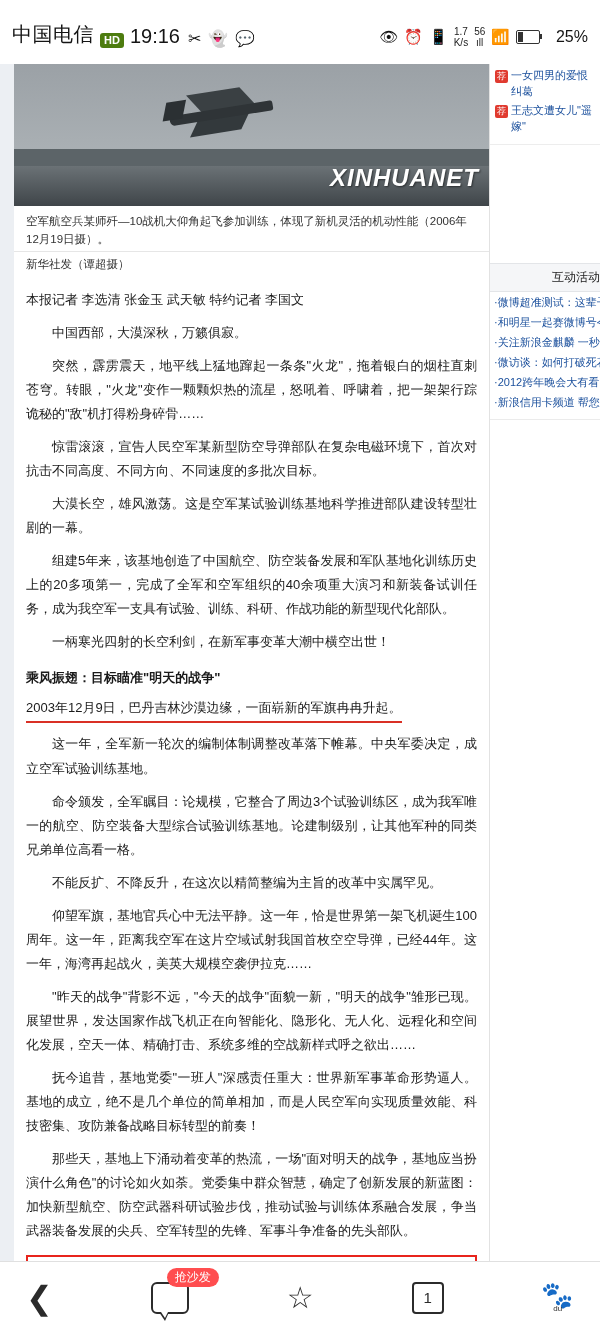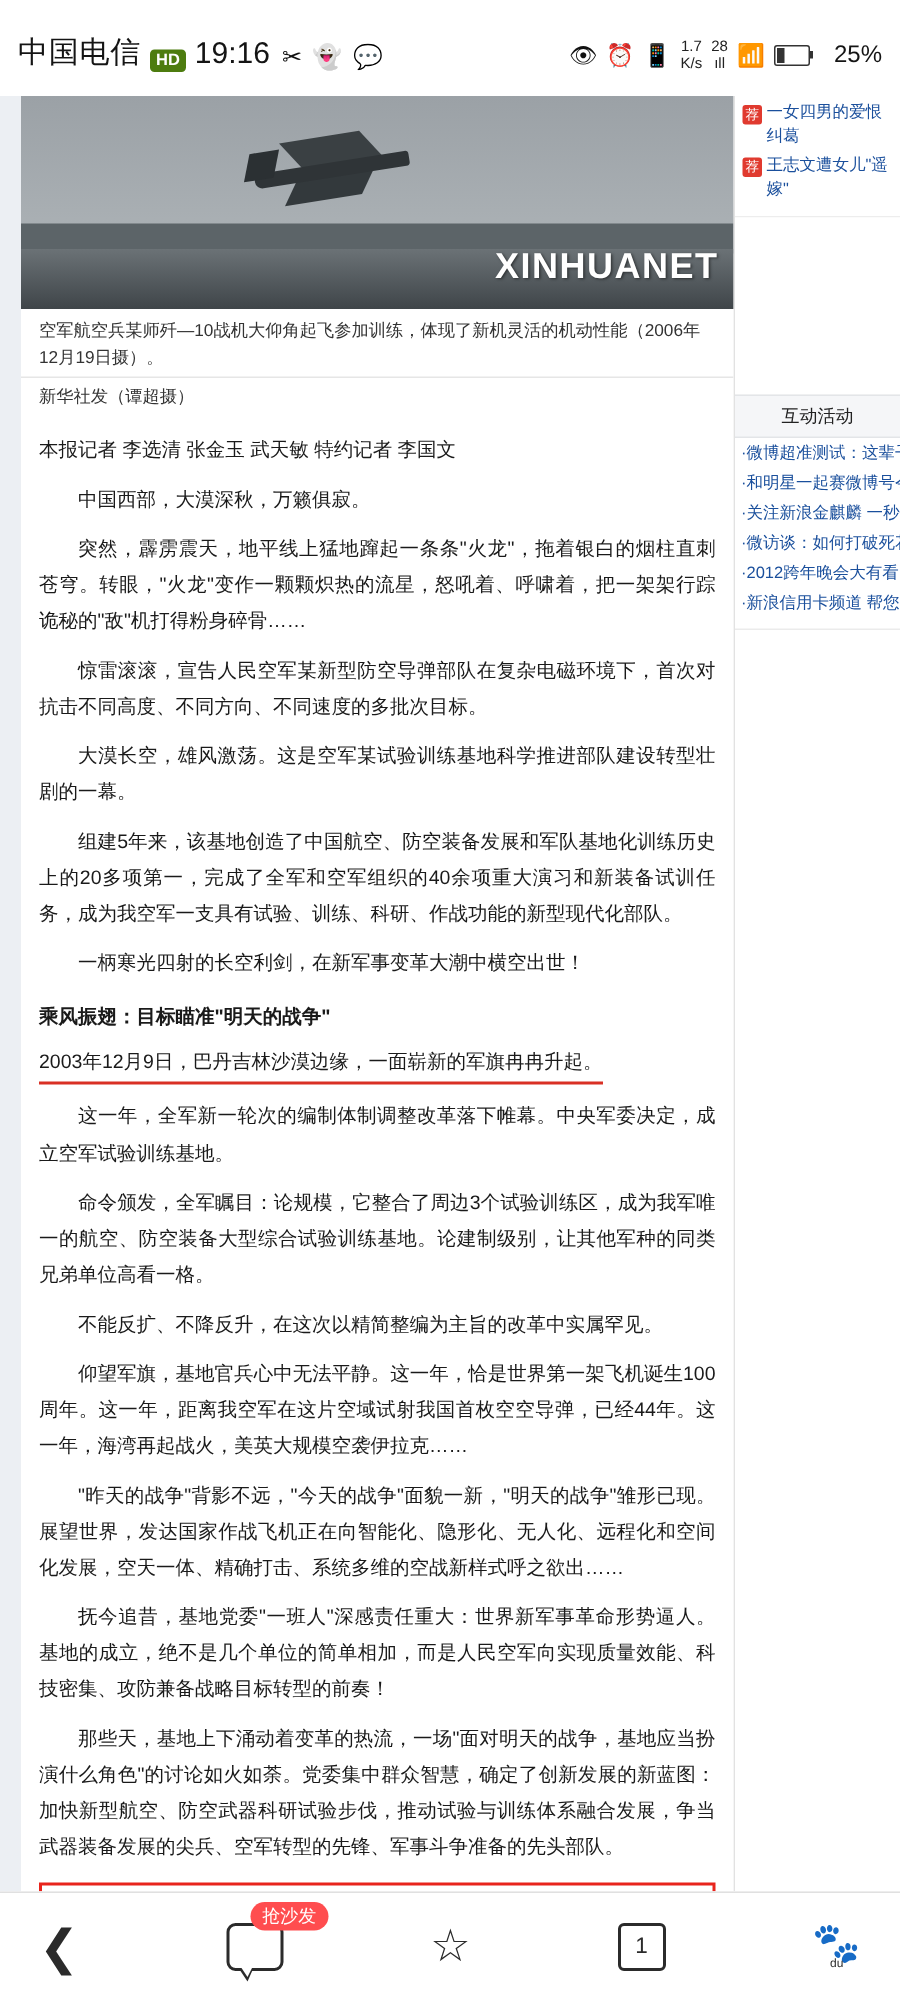--- a/index.html
+++ b/index.html
@@ -194,20 +194,21 @@
     transform: skewX(-20deg);
   }
   .watermark {
     position: absolute;
     right: 10px;
     bottom: 14px;
     color: #ffffff;
     font-size: 24px;
     font-weight: bold;
     letter-spacing: 1px;
+    font-style: italic;
     text-shadow: 1px 1px 2px rgba(0,0,0,.5);
   }
   .caption {
     font-size: 11.5px;
     color: #333;
     line-height: 1.6;
     padding: 6px 10px 2px 12px;
     border-bottom: 1px solid #e6e6e6;
   }
   .caption-credit {
@@ -284,21 +285,21 @@
     height: 118px;
     background: #ffffff;
   }
   .rc-block-title {
     background: #f5f6f8;
     border: 1px solid #e3e5e8;
     border-left: 0;
     border-right: 0;
     font-size: 12px;
     color: #222;
-    text-align: center;
+    text-align: right;
     padding: 5px 0;
   }
   .rc-link {
     font-size: 11px;
     color: #1a4f9c;
     line-height: 1.65;
     padding: 1px 4px;
     white-space: nowrap;
     overflow: hidden;
   }
@@ -411,21 +412,21 @@
     <span class="sb-spacer"></span>
     <span class="sb-icons-right">
       <span>👁</span>
       <span>⏰</span>
       <span>📱</span>
       <span class="sb-net">
         <span>1.7</span><br>
         <span>K/s</span>
       </span>
       <span class="sb-sig">
-        <span>28</span><br>
+        <span>56</span><br>
         <span>ıll</span>
       </span>
       <span>📶</span>
       <span class="battery">
         <span class="batt-box">
             <span class="batt-fill"></span>
           </span>
         <span class="batt-pct">25%</span>
       </span>
     </span>

